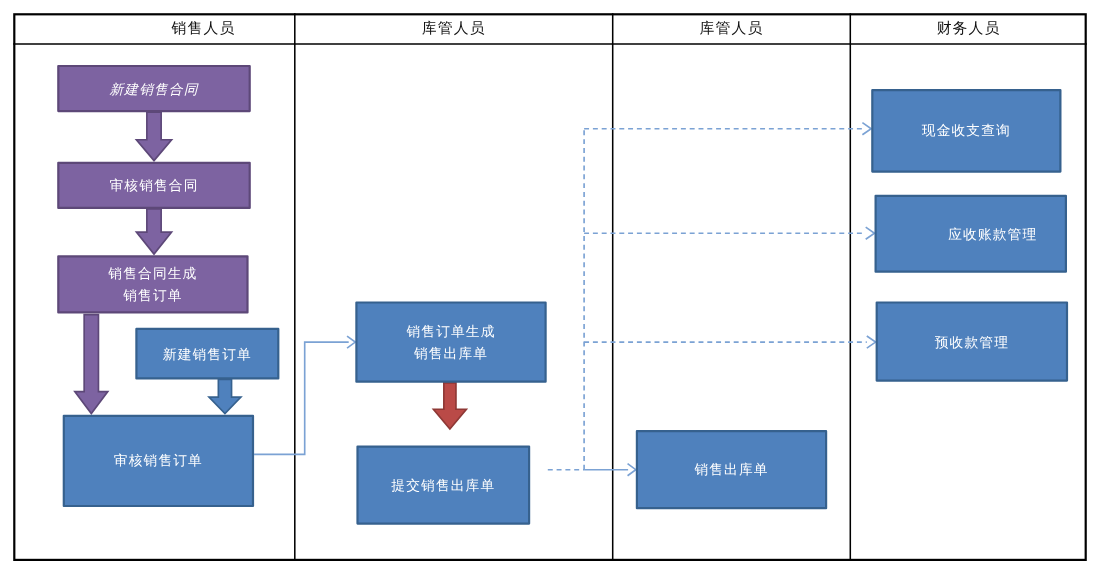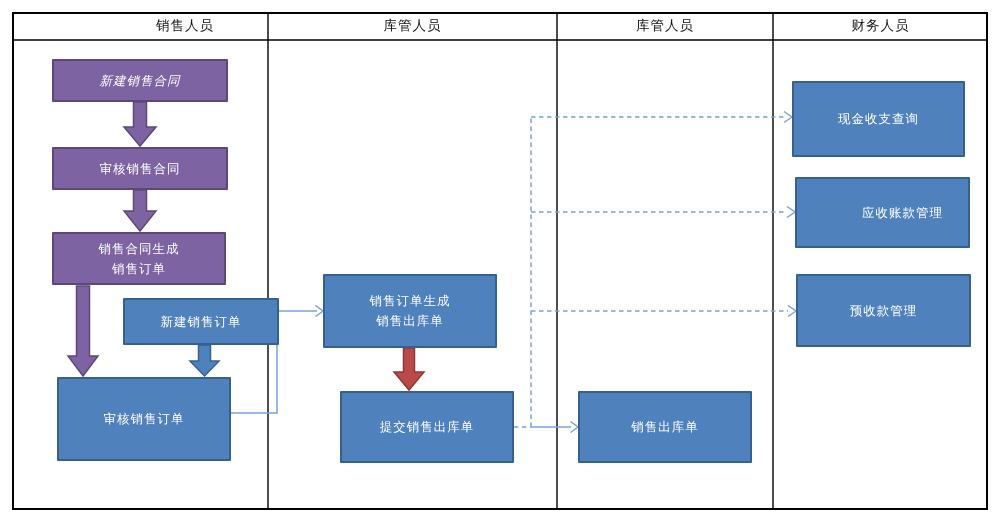--- a/index.html
+++ b/index.html
@@ -23,24 +23,24 @@
     color:#fff;font-size:12.5px;letter-spacing:1px;
     text-align:center;white-space:pre-line;line-height:1.6;
     border-radius:1px;
   }
   .node.purple{background:#7D63A1;border:2.5px solid #5D4878;}
   .node.blue{background:#4F81BD;border:2.5px solid #36618E;text-align:center;}
   
   #n-create-contract   {left:52px; top:59px;  width:176px;height:43px;font-style:italic;}
   #n-review-contract   {left:52px; top:147px; width:176px;height:43px;}
   #n-contract-to-order {left:52px; top:232px; width:174px;height:53px;}
-  #n-create-order      {left:123px;top:298px; width:156px;height:47px;}
+  #n-create-order      {left:123px;top:298px; width:131px;height:47px;}
   #n-review-order      {left:57px; top:377px; width:174px;height:84px;}
   #n-order-to-outbound {left:323px;top:274px; width:174px;height:74px;}
-  #n-submit-outbound   {left:324px;top:391px; width:174px;height:72px;margin-left:16px;}
+  #n-submit-outbound   {left:324px;top:405px; width:158px;height:72px;}
   #n-inventory-decrease{left:578px;top:391px; width:174px;height:72px;}
   #n-cash-query        {left:792px;top:81px;  width:173px;height:76px;}
   #n-receivable-mgmt   {left:795px;top:177px; width:175px;height:71px;padding-left:40px;}
   #n-advance-mgmt      {left:796px;top:274px; width:175px;height:73px;}
   
   #lh-0{left:12px; width:292px;margin-left:27px;}
   #lh-1{left:268px;width:289px;}
   #lh-2{left:557px;width:216px;}
   #lh-3{left:773px;width:215px;font-family:Liberation Serif, serif;}
 </style>

